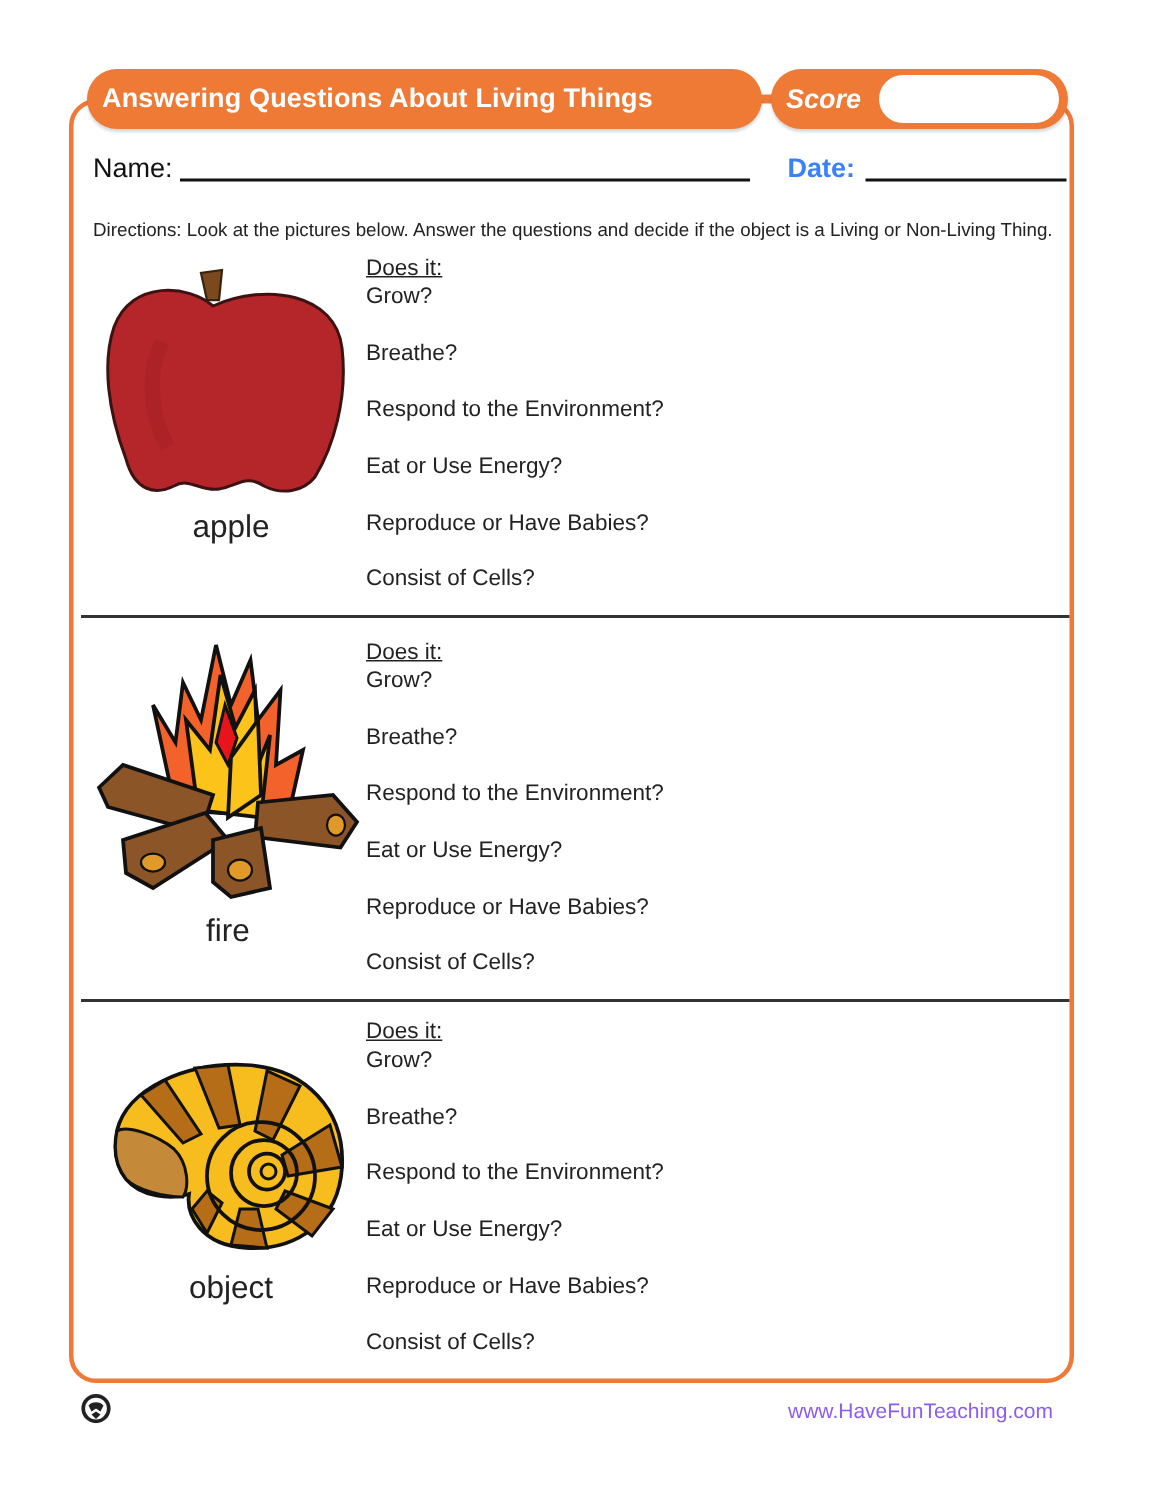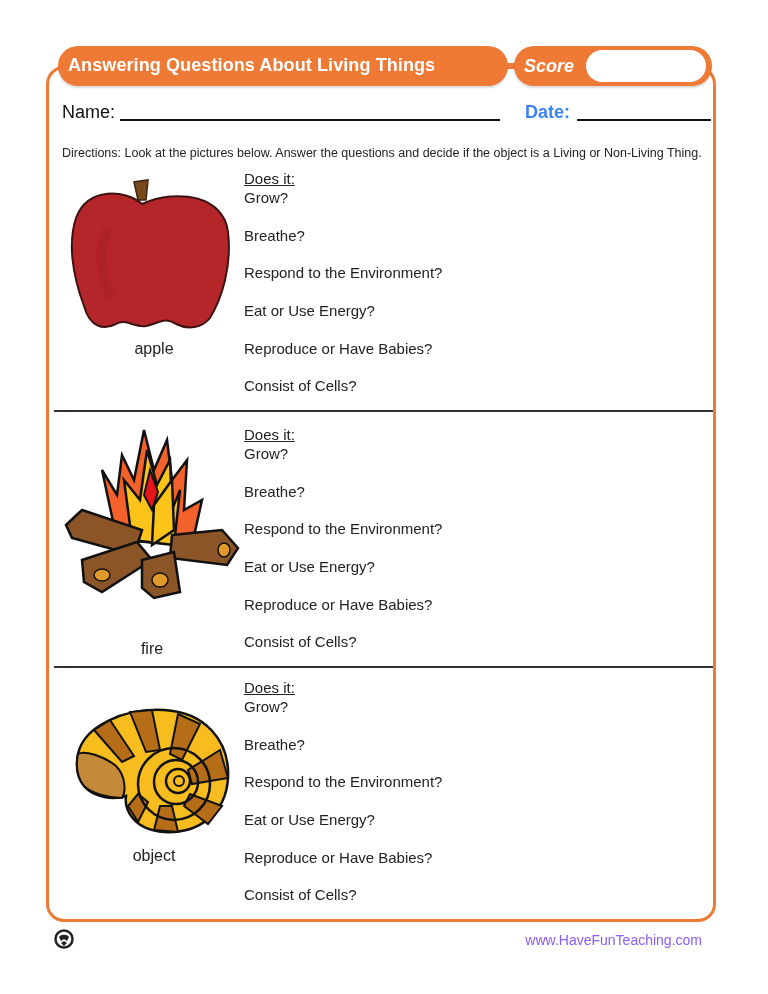--- a/index.html
+++ b/index.html
@@ -19,21 +19,21 @@
   .date-label { position:absolute; left:525px; top:102px; font-weight:bold; font-size:18px; color:#3b82f6; }
   .date-line { position:absolute; left:577px; top:119px; width:134px; height:2px; background:#111; }
 
   .directions { position:absolute; left:62px; top:128px; width:650px; font-size:12.5px; line-height:15px; color:#222;margin-top:18px; }
   .divider { position:absolute; left:54px; width:659px; height:2px; background:#333; }
 
   .q-block { position:absolute; left:244px; font-size:15px; color:#222; }
   .q-head { text-decoration:underline; line-height:16px; }
   .q-item { position:absolute; left:0; white-space:nowrap; }
 
-  .img-label { position:absolute; font-size:16px; color:#222; text-align:center; width:120px; }
+  .img-label { position:absolute; font-size:21px; color:#222; text-align:center; width:120px; }
 
   .footer-logo { position:absolute; left:54px; top:929px; display:flex; align-items:center; gap:4px; }
   .footer-logo-text { font-weight:bold; font-size:16px; color:#222; font-family:"DejaVu Sans", sans-serif; letter-spacing:-0.3px; }
   .footer-url { position:absolute; right:66px; top:932px; font-size:14px; color:#8b5cf6; }
 </style>
 </head>
 <body>
 
 <div class="frame"></div>
 
@@ -79,21 +79,21 @@
     <path d="M82 75 L88 50 L96 72 L90 90 Z" fill="#e8141b" stroke="#111" stroke-width="2"></path>
     <path d="M90 125 L92 85 L110 60 L112 110 Z" fill="#fcc41a" stroke="#111" stroke-width="2.5"></path>
     <path d="M4 105 L20 90 L80 110 L72 135 L10 118 Z" fill="#8b5528" stroke="#111" stroke-width="2.5"></path>
     <path d="M110 115 L160 110 L176 128 L165 145 L108 138 Z" fill="#8b5528" stroke="#111" stroke-width="2.5"></path>
     <path d="M20 140 L75 122 L90 140 L40 172 L22 162 Z" fill="#8b5528" stroke="#111" stroke-width="2.5"></path>
     <path d="M80 140 L112 132 L118 172 L92 178 L80 168 Z" fill="#8b5528" stroke="#111" stroke-width="2.5"></path>
     <ellipse cx="98" cy="160" rx="8" ry="7" fill="#e09a2a" stroke="#111" stroke-width="1.5"></ellipse>
     <ellipse cx="40" cy="155" rx="8" ry="6" fill="#e09a2a" stroke="#111" stroke-width="1.5"></ellipse>
     <ellipse cx="162" cy="130" rx="6" ry="7" fill="#e09a2a" stroke="#111" stroke-width="1.5"></ellipse>
   </svg>
-  <div class="img-label" style="left:92px;top:640px;">fire</div>
+  <div class="img-label" style="left:92px;top:609px;">fire</div>
 
   <div class="q-block" style="top:427px;">
     <div class="q-head">Does it:</div>
     <div class="q-item" style="top:18px;">Grow?</div>
     <div class="q-item" style="top:56px;">Breathe?</div>
     <div class="q-item" style="top:93px;">Respond to the Environment?</div>
     <div class="q-item" style="top:131px;">Eat or Use Energy?</div>
     <div class="q-item" style="top:169px;">Reproduce or Have Babies?</div>
     <div class="q-item" style="top:206px;">Consist of Cells?</div>
   </div>

